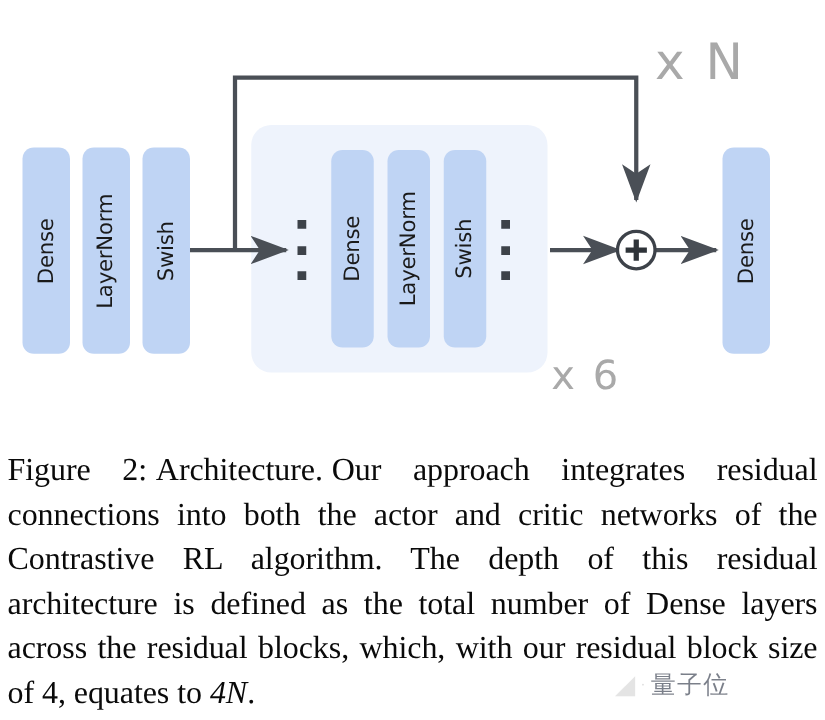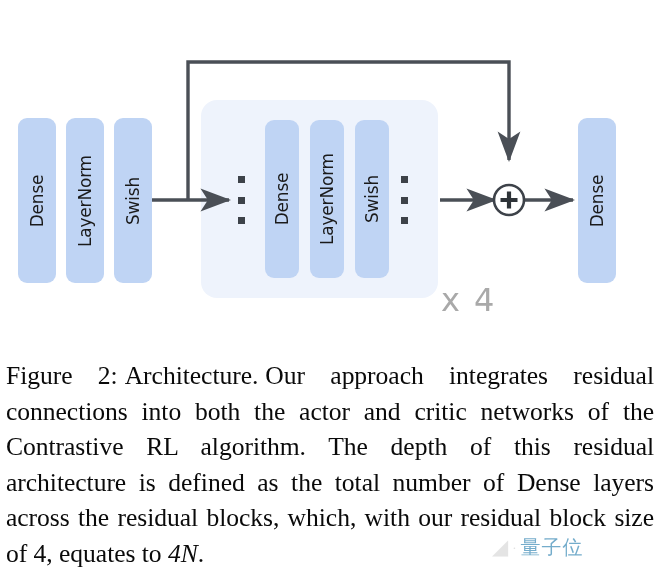--- a/index.html
+++ b/index.html
@@ -140,21 +140,21 @@
     font-size: 21px;
     line-height: 21px;
     font-weight: 700;
   }
   #watermark .wm-dot {
     color: #c9c9c9;
     font-size: 13px;
     line-height: 13px;
   }
   #watermark .wm-text {
-    color: #0369a1;
+    color: #0f172a;
     font-family: "DejaVu Sans", sans-serif;
     font-size: 20px;
     line-height: 22px;
     letter-spacing: 1px;
     text-align: right;
   }
 </style>
 </head>
 <body>
 
@@ -214,21 +214,22 @@
     <div class="dots-col" style="left:400px; top:176px; height:48px;">
       <i></i>
         <i></i>
         <i></i>
     </div>
 
     <div class="layer-block" style="left:578px; top:118px; width:38px; height:165px;">
       <span class="layer-label">Dense</span>
     </div>
 
-    <div class="mult-label" id="mult-4">x 4</div>
+    <div class="mult-label" id="mult-n">x N</div>
+    <div class="mult-label" id="mult-4">x 6</div>
   </div>
 
   <div id="caption">
     <span>Figure 2:</span><span class="gap"></span><b>Architecture.</b><span class="gap"></span><span>Our approach integrates residual connections into both the actor and critic networks of the Contrastive RL algorithm. The depth of this residual architecture is defined as the total number of Dense layers across the residual blocks, which, with our residual block size of 4, equates to </span><span class="it">4N</span><span>.</span>
   </div>
 
   <div id="watermark">
     <span class="wm-mark">◢</span>
     <span class="wm-dot">·</span>
     <span class="wm-text">量子位</span>

